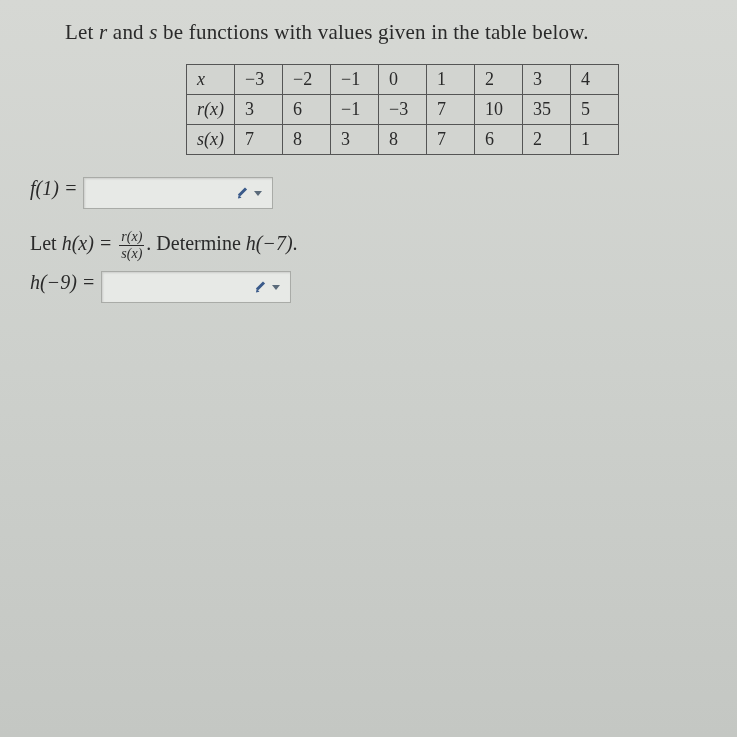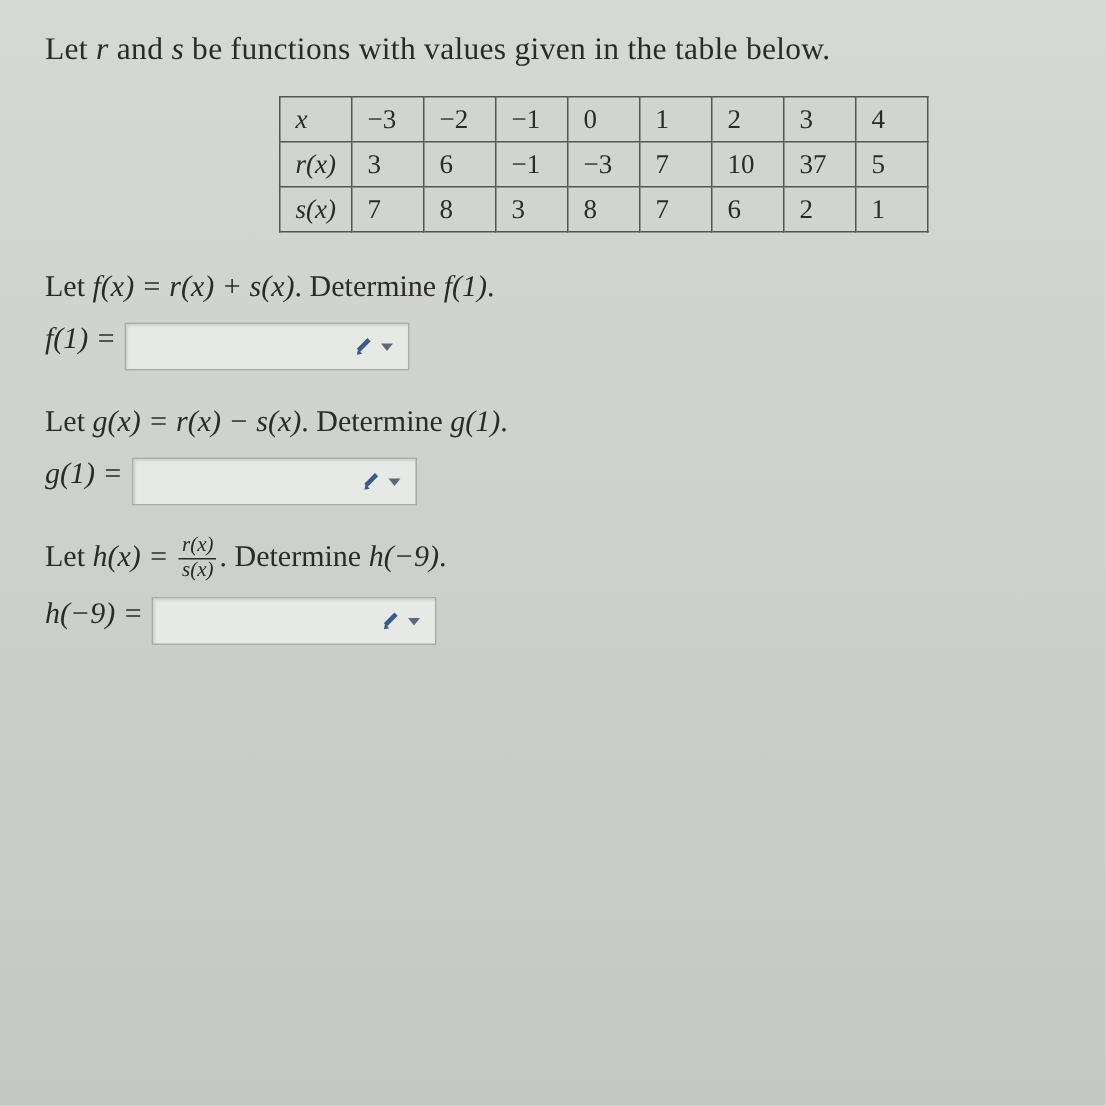--- a/index.html
+++ b/index.html
@@ -20,20 +20,21 @@
       padding: 18px 22px 18px 30px;
       background: linear-gradient(180deg, #d6d8d4 0%, #cdd0cc 50%, #c4c7c3 100%);
       width: 737px;
       height: 737px;
     }
     .intro {
       font-size: 21px;
       line-height: 1.35;
       margin-bottom: 18px;
       letter-spacing: 0.2px;
+      margin-left: 35px;
     }
     .intro .var {
       font-style: italic;
     }
     .table-wrap {
       display: flex;
       justify-content: center;
       margin: 8px 0 22px 60px;
     }
     table {
@@ -162,70 +163,55 @@
         <td>4</td>
       </tr>
       <tr>
         <td class="head">r(x)</td>
         <td>3</td>
         <td>6</td>
         <td>−1</td>
         <td>−3</td>
         <td>7</td>
         <td>10</td>
-        <td>37</td>
+        <td>35</td>
         <td>5</td>
       </tr>
       <tr>
         <td class="head">s(x)</td>
         <td>7</td>
         <td>8</td>
         <td>3</td>
         <td>8</td>
         <td>7</td>
         <td>6</td>
         <td>2</td>
         <td>1</td>
       </tr>
     </tbody>
       </table>
   </div>
 
   <div class="block">
-    <div class="stmt">
-      <span>Let </span><span class="math">f(x) = r(x) + s(x)</span><span>. Determine </span><span class="math">f(1)</span><span>.</span>
-    </div>
     <div class="answer-row">
       <span class="lhs">f(1) =</span>
       <span class="input-box">
         <span class="pencil"></span>
         <span class="caret"></span>
       </span>
     </div>
   </div>
 
-  <div class="block">
-    <div class="stmt">
-      <span>Let </span><span class="math">g(x) = r(x) − s(x)</span><span>. Determine </span><span class="math">g(1)</span><span>.</span>
-    </div>
-    <div class="answer-row">
-      <span class="lhs">g(1) =</span>
-      <span class="input-box">
-        <span class="pencil"></span>
-        <span class="caret"></span>
-      </span>
-    </div>
-  </div>
 
   <div class="block">
     <div class="stmt">
       <span>Let </span><span class="math">h(x) = </span><span class="frac">
           <span class="num">r(x)</span>
           <span class="den">s(x)</span>
-        </span><span>. Determine </span><span class="math">h(−9)</span><span>.</span>
+        </span><span>. Determine </span><span class="math">h(−7)</span><span>.</span>
     </div>
     <div class="answer-row">
       <span class="lhs">h(−9) =</span>
       <span class="input-box">
         <span class="pencil"></span>
         <span class="caret"></span>
       </span>
     </div>
   </div>
 

